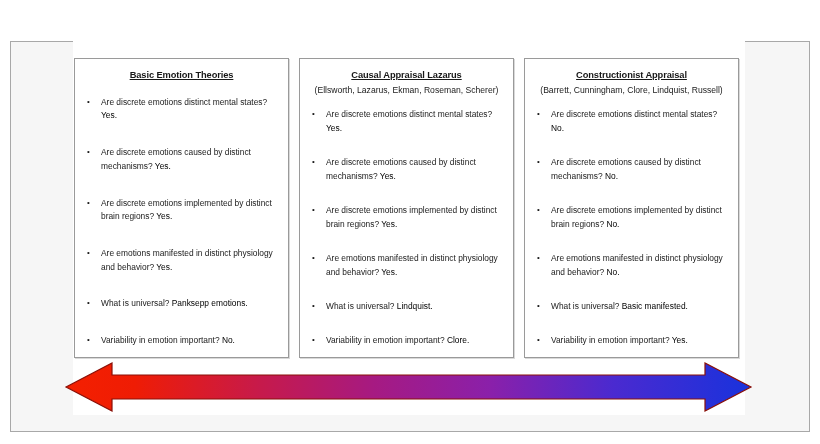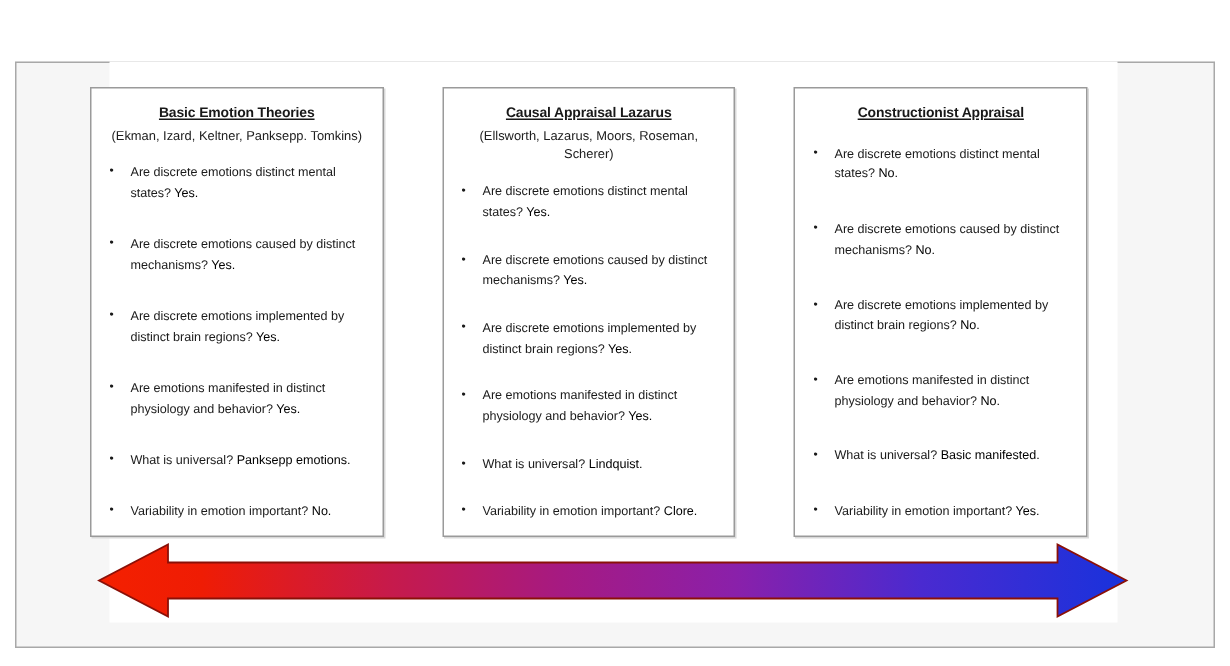--- a/index.html
+++ b/index.html
@@ -39,28 +39,27 @@
     left: 73px;
     top: 41px;
     width: 672px;
     height: 374px;
     background: #ffffff;
   }
 
   
   #columns {
     position: absolute;
-    left: 60px;
+    left: 74px;
     top: 58px;
     width: 665px;
     height: 300px;
     display: flex;
     justify-content: space-between;
     align-items: stretch;
-    gap: 39px;
   }
 
   .theory-column {
     box-sizing: border-box;
     width: 215px;
     background: #ffffff;
     border: 1px solid #9a9a9a;
     box-shadow: 1px 1px 0 #d9d9d9;
     padding: 10px 9px 8px 9px;
     display: flex;
@@ -150,21 +149,20 @@
 
   <div id="outer-frame"></div>
 
   <div id="white-panel"></div>
 
   <div id="columns">
 
     <div class="theory-column">
       <div class="col-header">
         <span class="col-title">Basic Emotion Theories</span>
-        <span class="col-authors">(Ekman, Izard, Keltner, Panksepp. Tomkins)</span>
       </div>
       <ul class="bullet-list">
         <li class="bullet-item">
           <span class="bullet-dot">•</span>
           <span class="bullet-q">Are discrete emotions distinct mental states?</span>
           <span class="bullet-a">Yes.</span>
         </li>
         <li class="bullet-item">
           <span class="bullet-dot">•</span>
           <span class="bullet-q">Are discrete emotions caused by distinct mechanisms?</span>
@@ -189,21 +187,21 @@
           <span class="bullet-dot">•</span>
           <span class="bullet-q">Variability in emotion important?</span>
           <span class="bullet-a">No.</span>
         </li>
       </ul>
     </div>
 
     <div class="theory-column">
       <div class="col-header">
         <span class="col-title">Causal Appraisal Lazarus</span>
-        <span class="col-authors">(Ellsworth, Lazarus, Moors, Roseman, Scherer)</span>
+        <span class="col-authors">(Ellsworth, Lazarus, Ekman, Roseman, Scherer)</span>
       </div>
       <ul class="bullet-list">
         <li class="bullet-item">
           <span class="bullet-dot">•</span>
           <span class="bullet-q">Are discrete emotions distinct mental states?</span>
           <span class="bullet-a">Yes.</span>
         </li>
         <li class="bullet-item">
           <span class="bullet-dot">•</span>
           <span class="bullet-q">Are discrete emotions caused by distinct mechanisms?</span>
@@ -228,20 +226,21 @@
           <span class="bullet-dot">•</span>
           <span class="bullet-q">Variability in emotion important?</span>
           <span class="bullet-a">Clore.</span>
         </li>
       </ul>
     </div>
 
     <div class="theory-column">
       <div class="col-header">
         <span class="col-title">Constructionist Appraisal</span>
+        <span class="col-authors">(Barrett, Cunningham, Clore, Lindquist, Russell)</span>
       </div>
       <ul class="bullet-list">
         <li class="bullet-item">
           <span class="bullet-dot">•</span>
           <span class="bullet-q">Are discrete emotions distinct mental states?</span>
           <span class="bullet-a">No.</span>
         </li>
         <li class="bullet-item">
           <span class="bullet-dot">•</span>
           <span class="bullet-q">Are discrete emotions caused by distinct mechanisms?</span>

